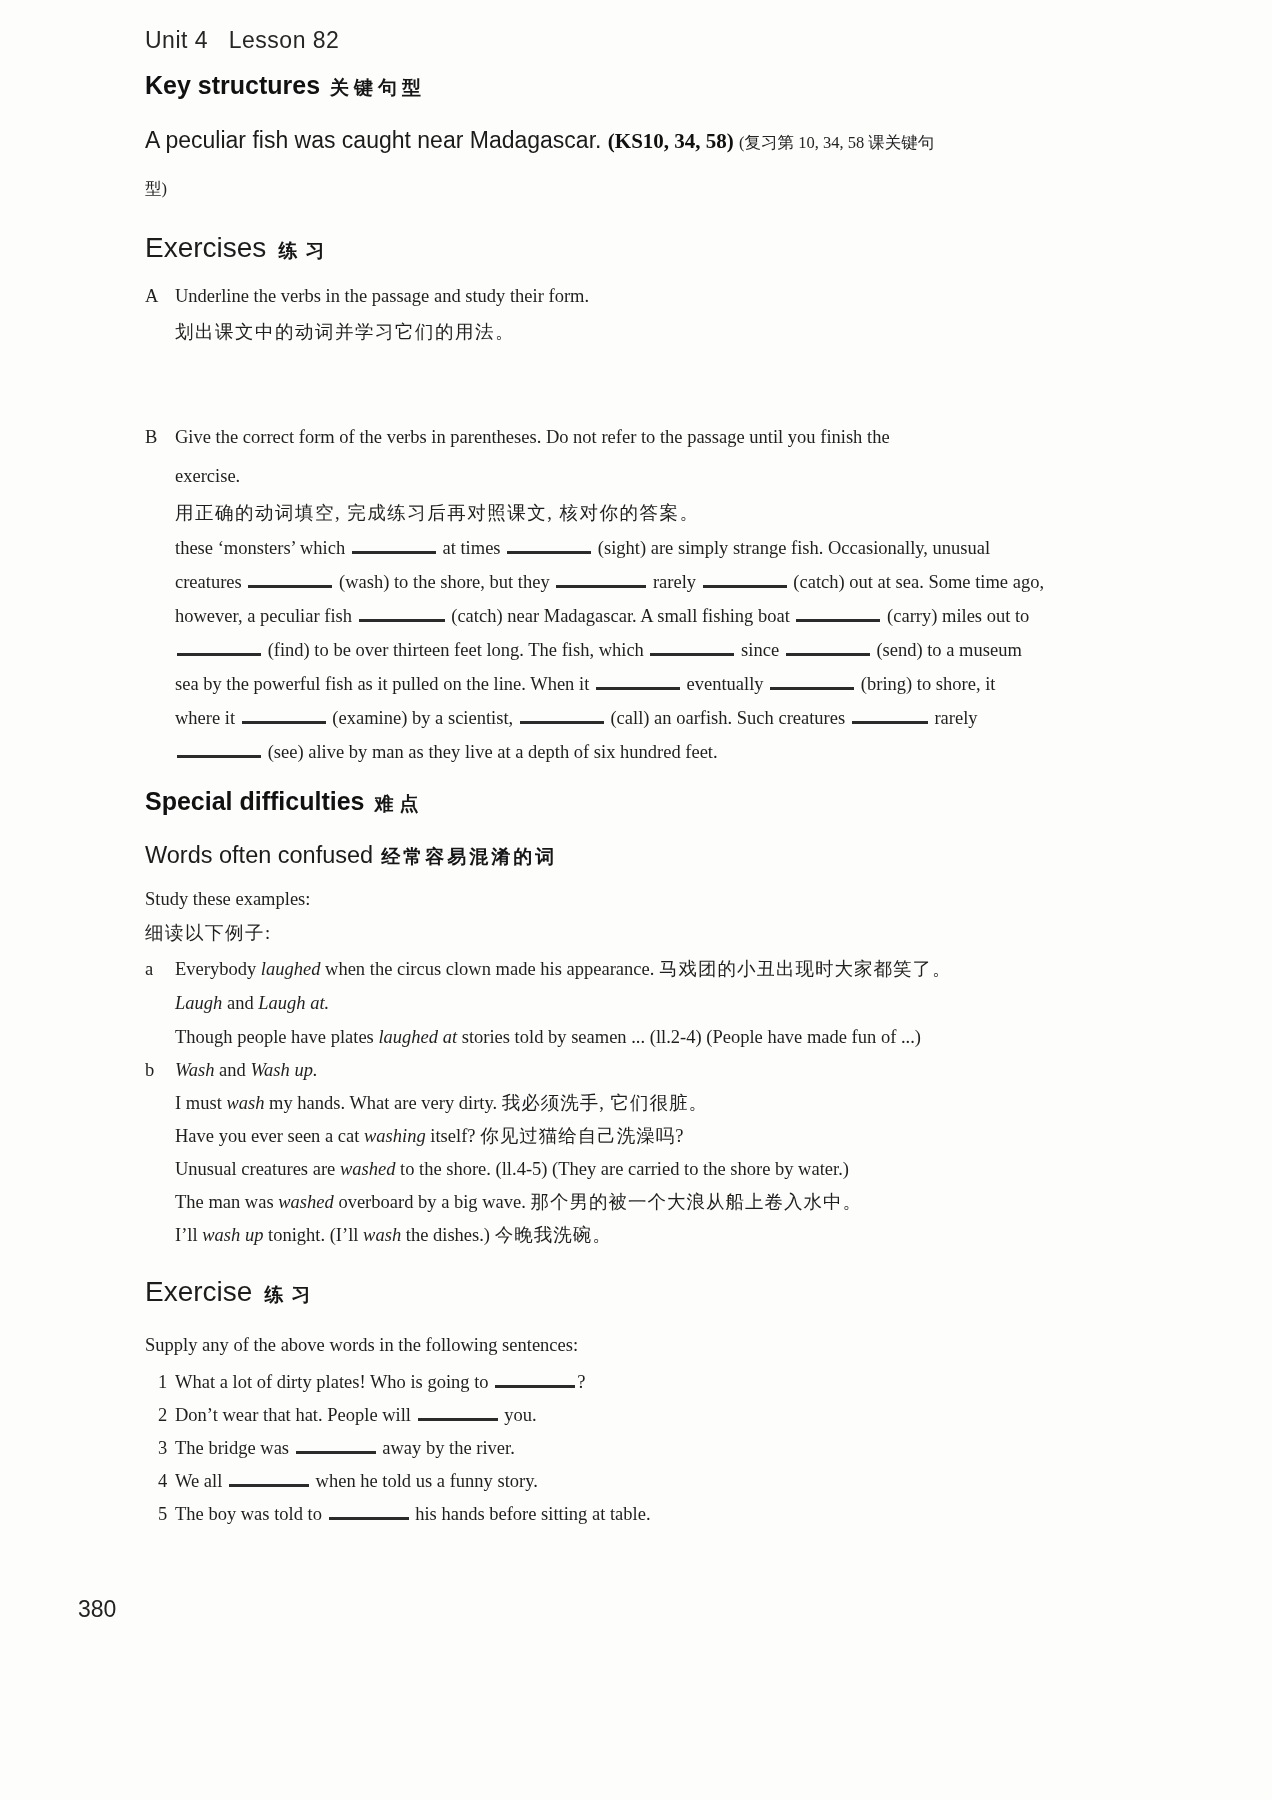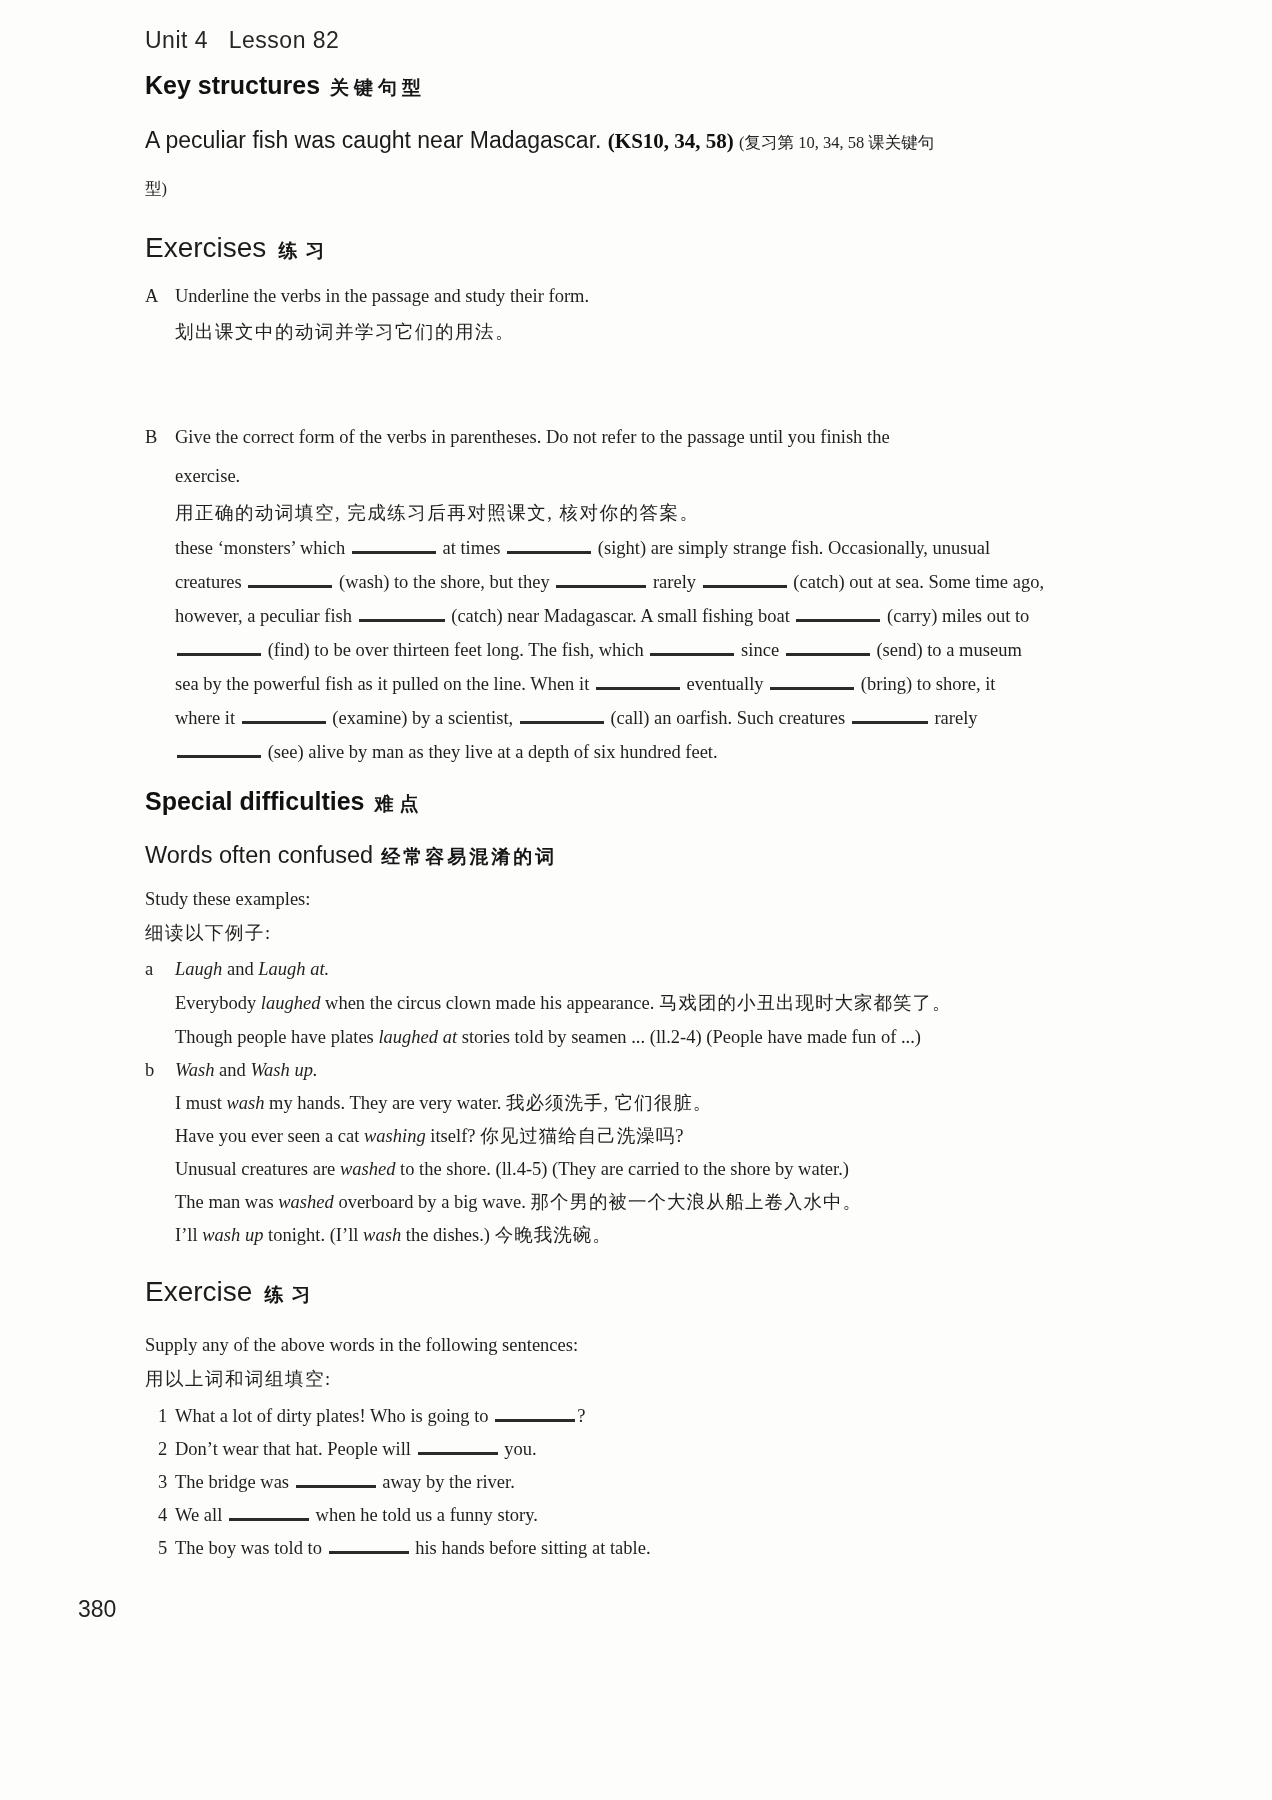--- a/index.html
+++ b/index.html
@@ -133,41 +133,40 @@
 
     <div class="woc-title">
       <span class="en">Words often confused</span><span class="zh">经常容易混淆的词</span>
     </div>
 
     <div class="line study-line">Study these examples:</div>
     <div class="line zh-line">细读以下例子:</div>
 
     <div class="lettered example example-a">
       <span class="item-label">a</span>
+      <div class="line"><span class="seg-n">Everybody </span><span class="seg-i">laughed</span><span class="seg-n"> when the circus clown made his appearance. </span><span class="seg-cz">马戏团的小丑出现时大家都笑了。</span></div>
       <div class="line"><span class="seg-i">Laugh</span><span class="seg-n"> and </span><span class="seg-i">Laugh at.</span></div>
-      <div class="line"><span class="seg-n">Everybody </span><span class="seg-i">laughed</span><span class="seg-n"> when the circus clown made his appearance. </span><span class="seg-cz">马戏团的小丑出现时大家都笑了。</span></div>
       <div class="line"><span class="seg-n">Though people have plates </span><span class="seg-i">laughed at</span><span class="seg-n"> stories told by seamen ... (ll.2-4) (People have made fun of ...)</span></div>
     </div>
 
     <div class="lettered example example-b">
       <span class="item-label">b</span>
       <div class="line"><span class="seg-i">Wash</span><span class="seg-n"> and </span><span class="seg-i">Wash up.</span></div>
-      <div class="line"><span class="seg-n">I must </span><span class="seg-i">wash</span><span class="seg-n"> my hands. They are very water. </span><span class="seg-cz">我必须洗手, 它们很脏。</span></div>
+      <div class="line"><span class="seg-n">I must </span><span class="seg-i">wash</span><span class="seg-n"> my hands. What are very dirty. </span><span class="seg-cz">我必须洗手, 它们很脏。</span></div>
       <div class="line"><span class="seg-n">Have you ever seen a cat </span><span class="seg-i">washing</span><span class="seg-n"> itself? </span><span class="seg-cz">你见过猫给自己洗澡吗?</span></div>
       <div class="line"><span class="seg-n">Unusual creatures are </span><span class="seg-i">washed</span><span class="seg-n"> to the shore. (ll.4-5) (They are carried to the shore by water.)</span></div>
       <div class="line"><span class="seg-n">The man was </span><span class="seg-i">washed</span><span class="seg-n"> overboard by a big wave. </span><span class="seg-cz">那个男的被一个大浪从船上卷入水中。</span></div>
       <div class="line"><span class="seg-n">I’ll </span><span class="seg-i">wash up</span><span class="seg-n"> tonight. (I’ll </span><span class="seg-i">wash</span><span class="seg-n"> the dishes.) </span><span class="seg-cz">今晚我洗碗。</span></div>
     </div>
 
     <div class="big-title exercise2-title">
       <span class="en">Exercise</span><span class="zh">练习</span>
     </div>
 
     <div class="line supply-line">Supply any of the above words in the following sentences:</div>
-    <div class="line zh-line">用以上词和词组填空:</div>
 
     <div class="word-list">
       <div class="numbered">
         <span class="item-num">1</span>
         <div class="line"><span class="seg-n">What a lot of dirty plates! Who is going to </span><span class="seg-u" style="width: 80px;"></span><span class="seg-n">?</span></div>
       </div>
       <div class="numbered">
         <span class="item-num">2</span>
         <div class="line"><span class="seg-n">Don’t wear that hat. People will </span><span class="seg-u" style="width: 80px;"></span><span class="seg-n"> you.</span></div>
       </div>

